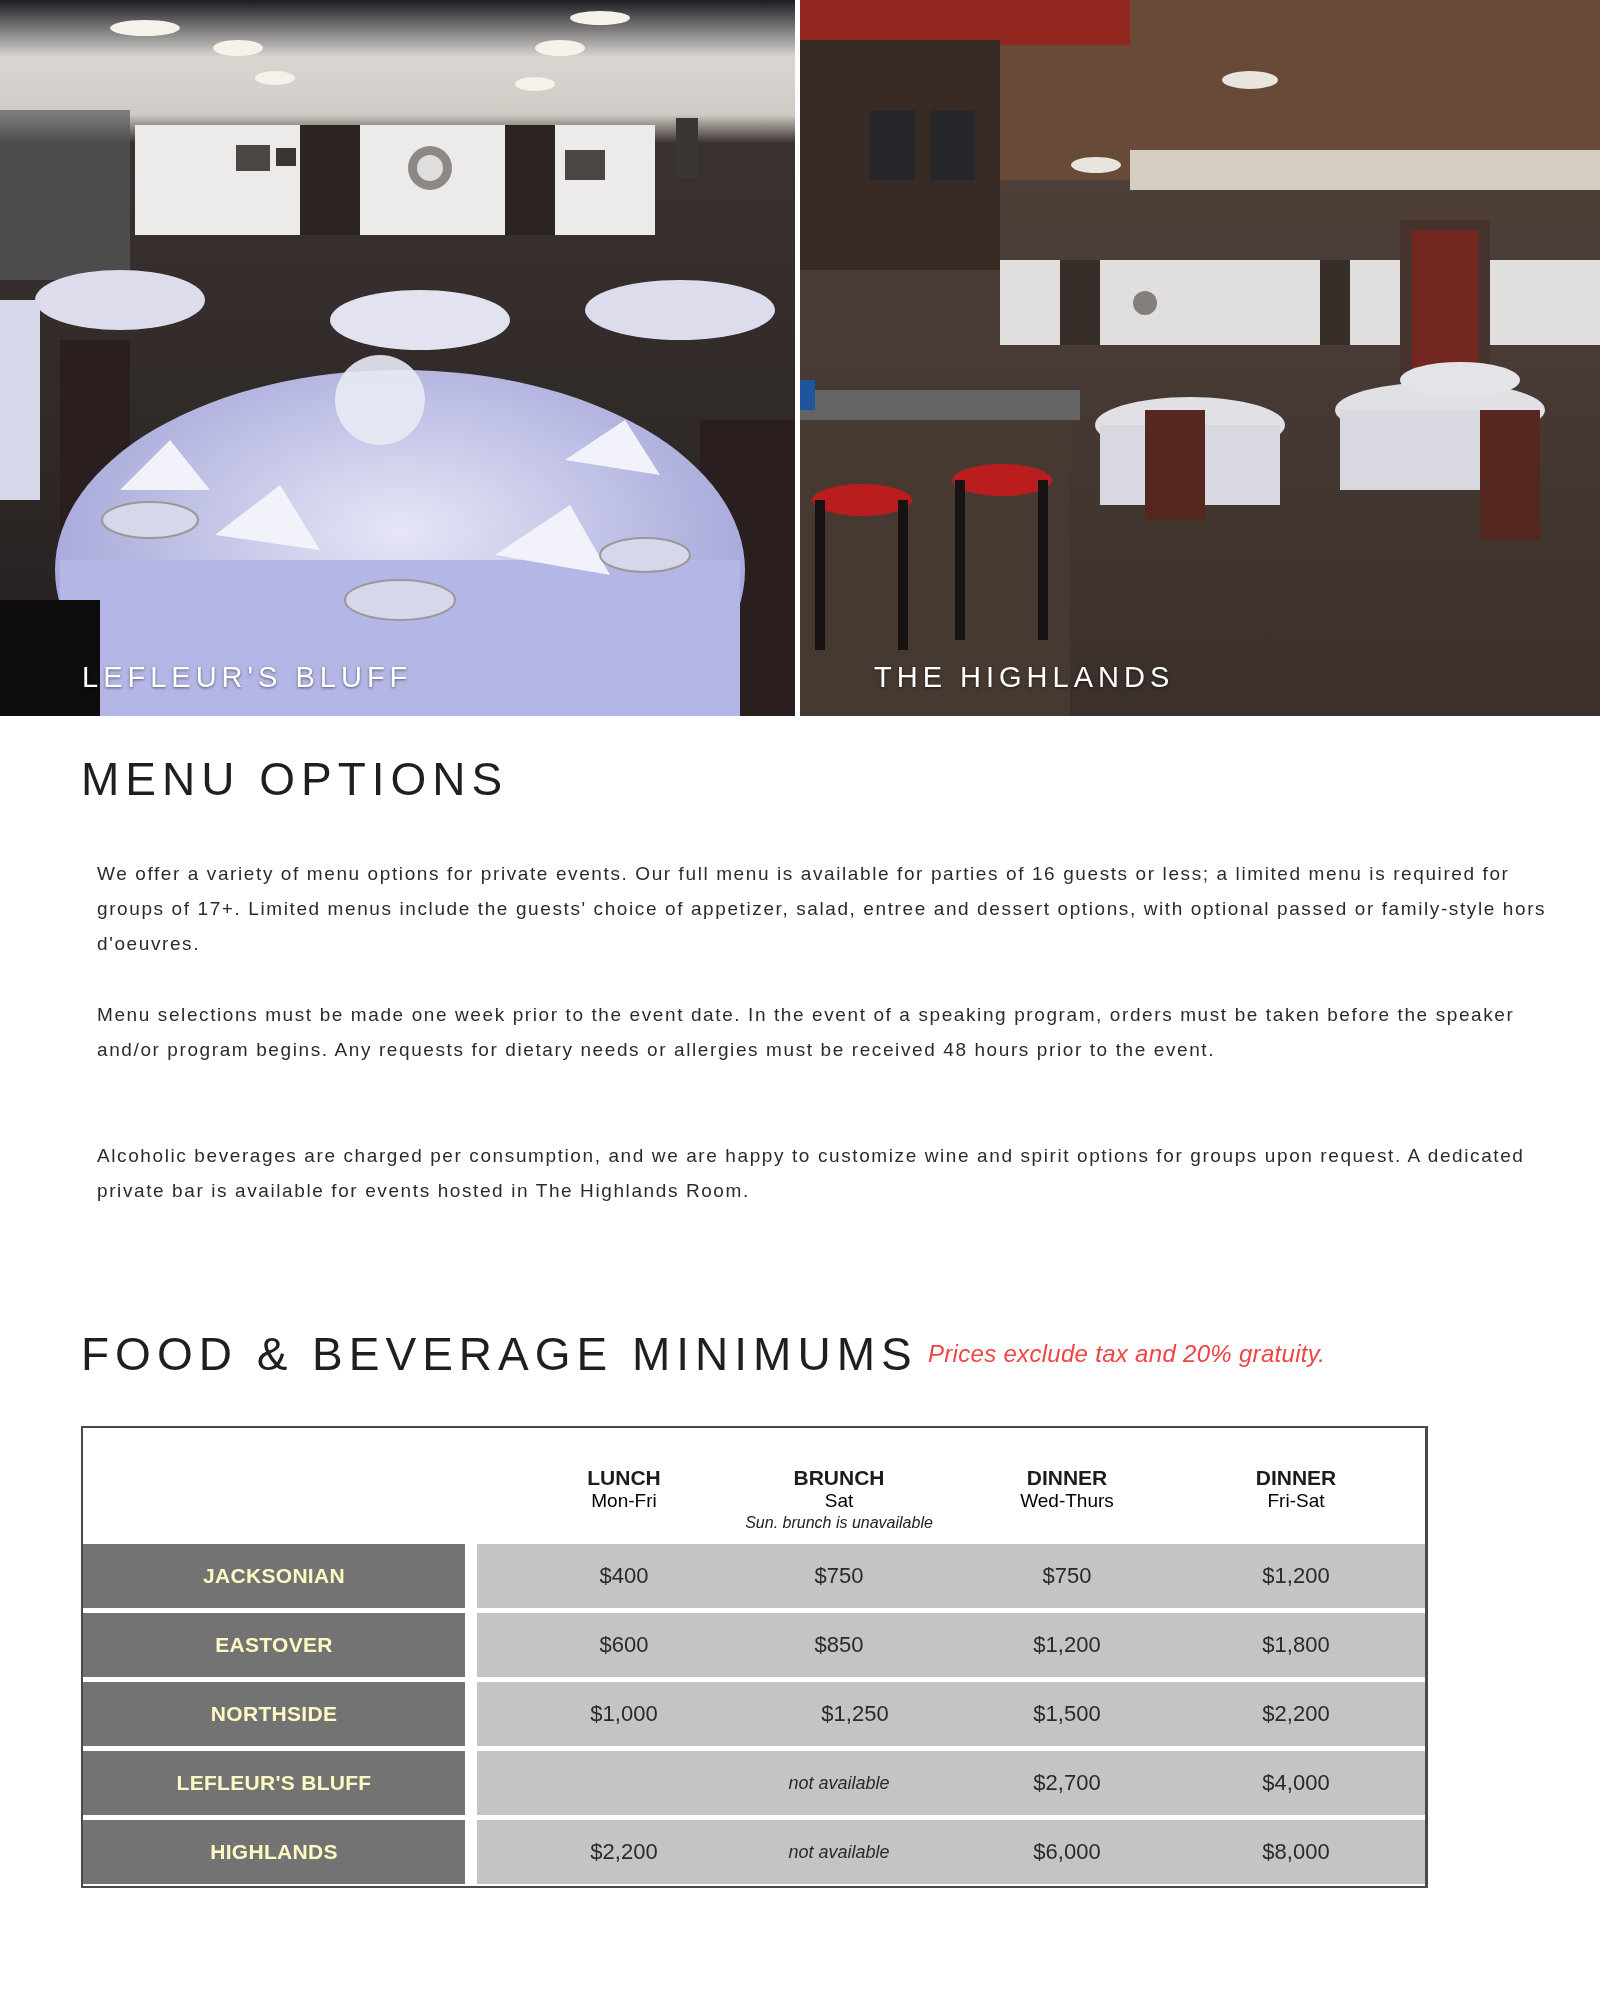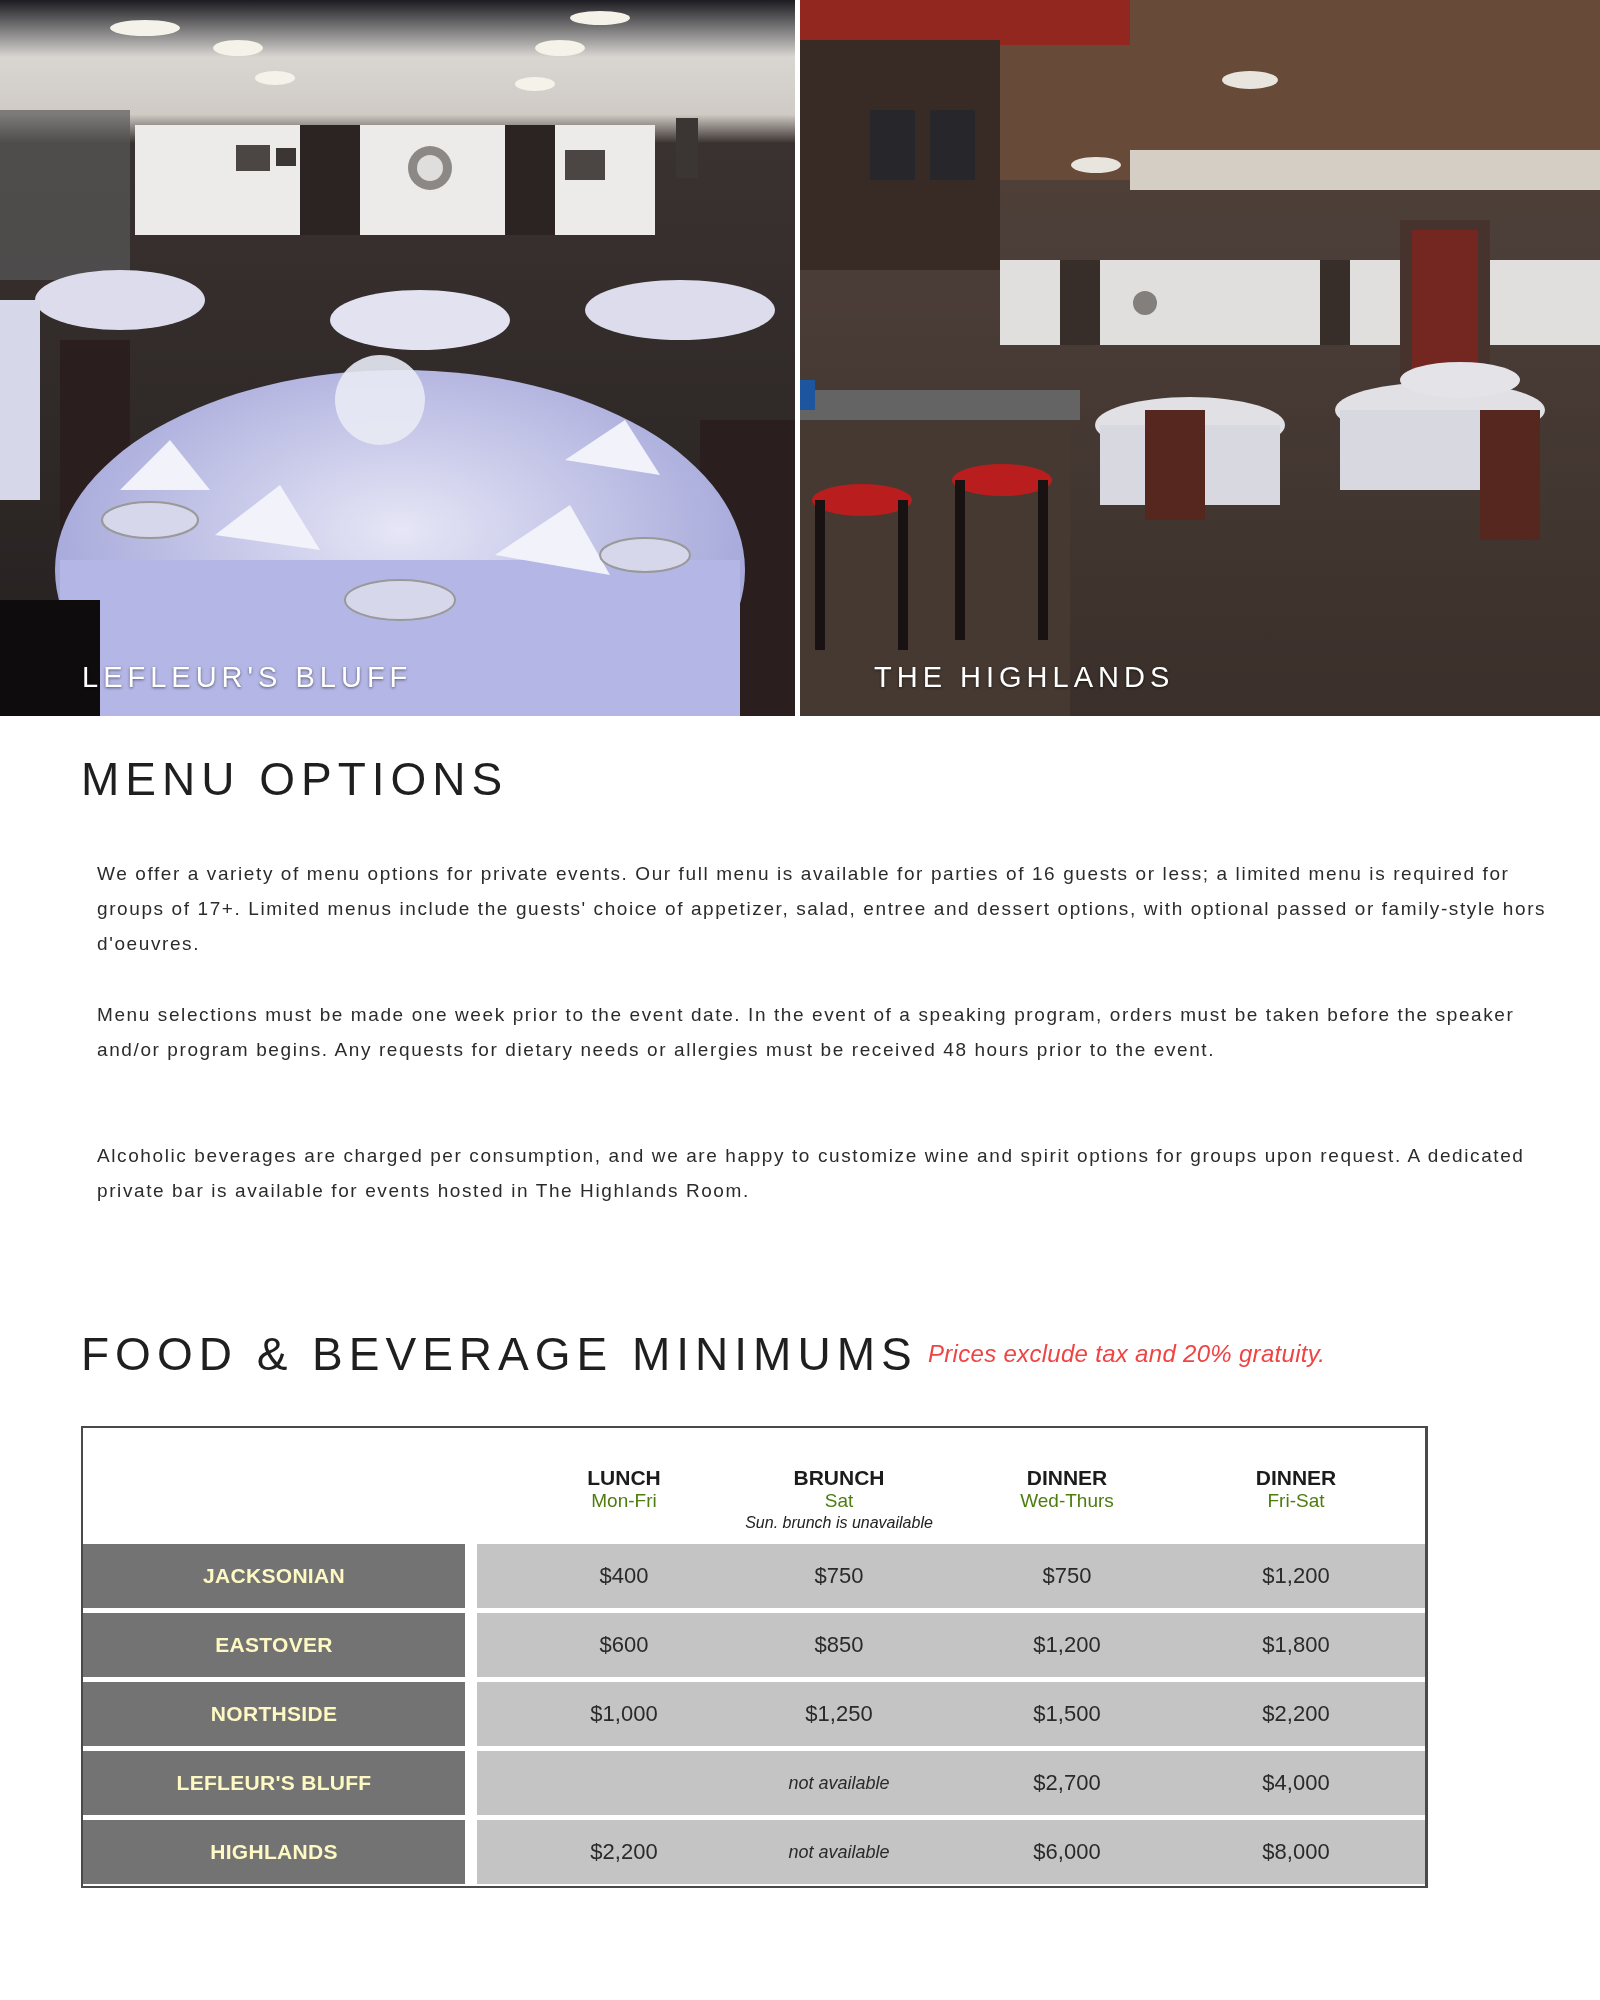--- a/index.html
+++ b/index.html
@@ -31,21 +31,21 @@
   
   .fb-title { top: 1327px; font-size: 46px; }
   .fb-note { position: absolute; left: 928px; top: 1340px; font-family: "Liberation Sans", sans-serif;
         font-style: italic; font-size: 24px; color: #ef4444; letter-spacing: 0.3px; }
 
   .min-table { position: absolute; left: 81px; top: 1426px; width: 1347px; height: 462px;
         border: 2px solid #4a4a4a; border-right-width: 3px; background: #fff; box-sizing: border-box; }
   .col-head { position: absolute; top: 38px; text-align: center; width: 220px;
         font-family: "Liberation Sans", sans-serif; color: #1c1c1c; }
   .col-head .meal { font-weight: bold; font-size: 21px; line-height: 24px; display: block; }
-  .col-head .days { font-size: 19px; line-height: 22px; display: block; color: #4d7c0f; }
+  .col-head .days { font-size: 19px; line-height: 22px; display: block; color: #000000; }
   .col-head .note { font-style: italic; font-size: 16px; line-height: 22px; display: block; color: #222; white-space: nowrap; }
 
   .row { position: absolute; left: 0; width: 1342px; height: 64px; }
   .row-label { position: absolute; left: 0; top: 0; width: 382px; height: 64px; background: #737373;
         color: #fef9c3; font-family: "Liberation Sans", sans-serif; font-weight: bold; font-size: 21px;
         display: flex; align-items: center; justify-content: center; letter-spacing: 0.3px; }
   .row-cells { position: absolute; left: 394px; top: 0; width: 948px; height: 64px; background: #c4c4c4; }
   .cell { position: absolute; top: 0; height: 64px; width: 220px; display: flex; align-items: center;
         justify-content: center; font-family: "Liberation Sans", sans-serif; font-size: 22px; color: #2a2a2a; }
   .cell.na { font-style: italic; font-size: 18px; }
@@ -197,21 +197,21 @@
       <div class="cell" style="left:252px;">$850</div>
       <div class="cell" style="left:480px;">$1,200</div>
       <div class="cell" style="left:709px;">$1,800</div>
     </div>
   </div>
 
   <div class="row" style="top:254px;">
     <div class="row-label">NORTHSIDE</div>
     <div class="row-cells">
       <div class="cell" style="left:37px;">$1,000</div>
-      <div class="cell" style="left:252px;">$1,250</div>
+      <div class="cell" style="left:268px;">$1,250</div>
       <div class="cell" style="left:480px;">$1,500</div>
       <div class="cell" style="left:709px;">$2,200</div>
     </div>
   </div>
 
   <div class="row" style="top:323px;">
     <div class="row-label">LEFLEUR'S BLUFF</div>
     <div class="row-cells">
       <div class="cell na" style="left:252px;">not available</div>
       <div class="cell" style="left:480px;">$2,700</div>

